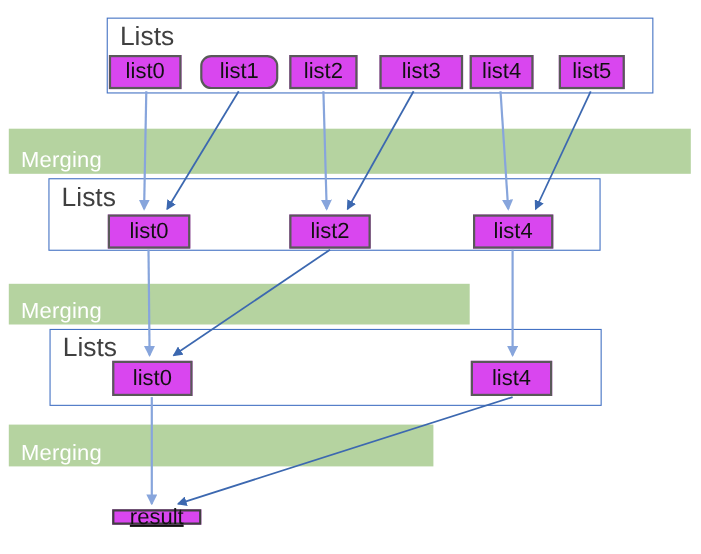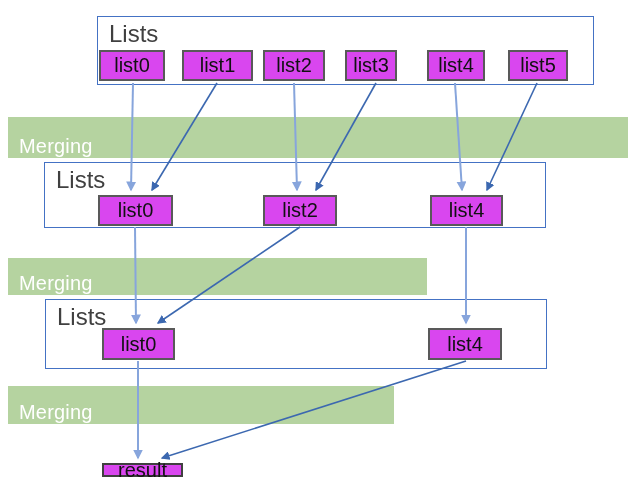--- a/index.html
+++ b/index.html
@@ -117,28 +117,28 @@
 
     <line x1="135" y1="227" x2="136" y2="323" stroke="#87a5dc" stroke-width="2" marker-end="url(#ah-light)"></line>
     <line x1="300" y1="227" x2="158" y2="323" stroke="#3c68b0" stroke-width="1.6" marker-end="url(#ah-dark)"></line>
     <line x1="466" y1="227" x2="466" y2="323" stroke="#87a5dc" stroke-width="2" marker-end="url(#ah-light)"></line>
 
     <line x1="138" y1="361" x2="138" y2="458" stroke="#87a5dc" stroke-width="2" marker-end="url(#ah-light)"></line>
     <line x1="466" y1="361" x2="162" y2="458" stroke="#3c68b0" stroke-width="1.6" marker-end="url(#ah-dark)"></line>
   </svg>
 
   <div class="item" style="left:99px;  top:50px; width:66px;">list0</div>
-  <div class="item" style="left:182px; top:50px; width:71px;">list1</div>
+  <div class="item" style="left:182px; top:50px; width:71px;border-radius:10px;">list1</div>
   <div class="item" style="left:263px; top:50px; width:62px;">list2</div>
-  <div class="item" style="left:345px; top:50px; width:52px;">list3</div>
+  <div class="item" style="left:345px; top:50px; width:76px;">list3</div>
   <div class="item" style="left:427px; top:50px; width:58px;">list4</div>
   <div class="item" style="left:508px; top:50px; width:60px;">list5</div>
 
   <div class="item" style="left:98px;  top:195px; width:75px;">list0</div>
   <div class="item" style="left:263px; top:195px; width:74px;">list2</div>
   <div class="item" style="left:430px; top:195px; width:73px;">list4</div>
 
   <div class="item" style="left:102px; top:328px; width:73px; height:32px;">list0</div>
   <div class="item" style="left:428px; top:328px; width:74px; height:32px;">list4</div>
 
-  <div class="item result-box" style="left:102px; top:463px; width:81px; height:14px;">result</div>
+  <div class="item result-box" style="left:102px; top:463px; width:81px; height:14px;text-decoration:underline;">result</div>
 
 </div>
 
 </body></html>

